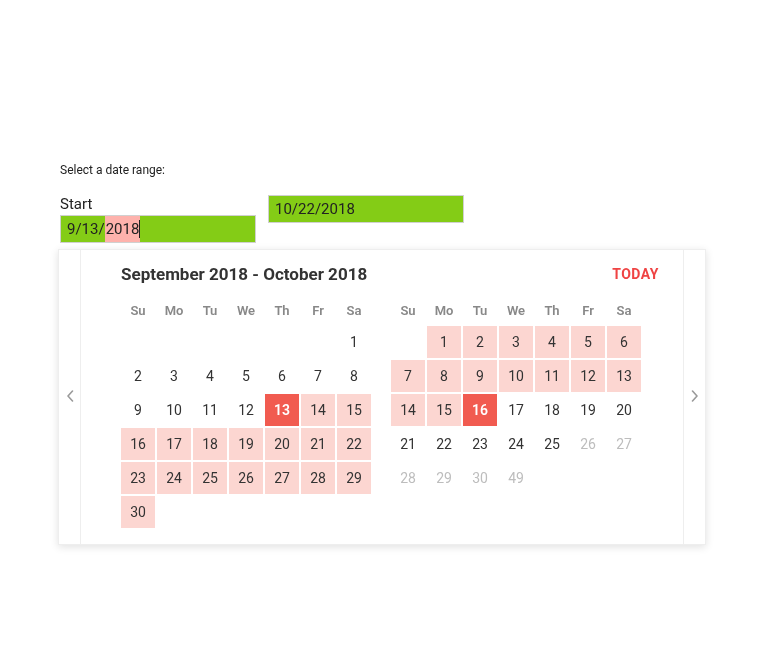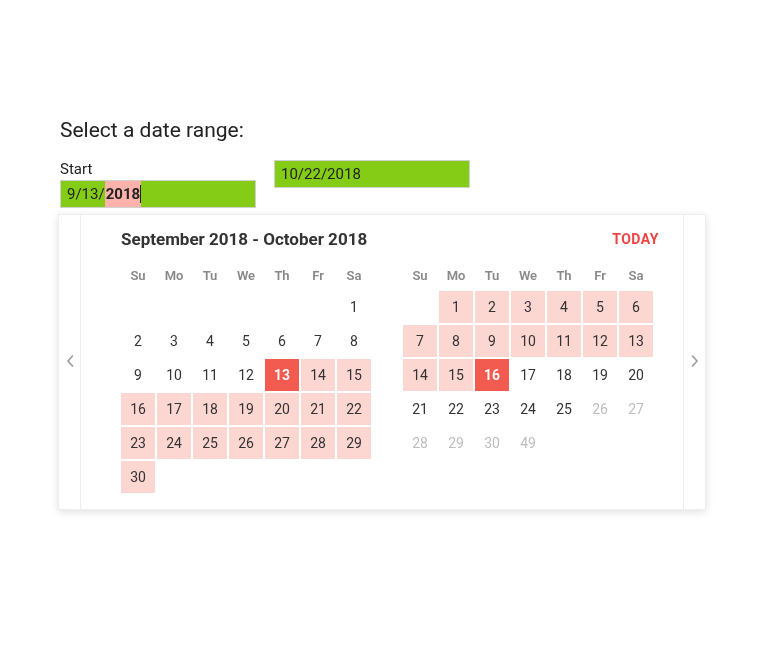--- a/index.html
+++ b/index.html
@@ -8,26 +8,27 @@
     width: 770px;
     height: 653px;
     font-family: -apple-system, BlinkMacSystemFont, "Segoe UI", Roboto, Helvetica, Arial, sans-serif;
     background: #fff;
     color: #222;
   }
   .page {
     padding: 118px 60px 0 60px;
   }
   .prompt {
-    font-size: 21px;
+    font-size: 12px;
     margin-bottom: 18px;
+    margin-top: 45px;
   }
   .fields {
     display: flex;
-    gap: 18px;
+    gap: 12px;
     margin-bottom: 6px;
   }
   .field { width: 196px; }
   .field-label {
     font-size: 15px;
     margin-bottom: 2px;
   }
   .input-wrap {
     position: relative;
     border: 1px solid #d0d0d0;
@@ -37,21 +38,20 @@
     align-items: center;
     font-size: 15px;
     background: #84cc16;
     cursor: text;
   }
   .input-wrap .prefix { white-space: pre; }
   .input-wrap .sel {
     background: #feb2ac;
     color: #222;
     padding: 4px 1px;
-    font-weight: bold;
   }
   .caret {
     display: inline-block;
     width: 1px; height: 18px;
     background: #222;
     margin-left: -1px;
   }
 
   .popover {
     position: relative;
@@ -100,21 +100,21 @@
   .today-btn {
     color: #ef4444;
     font-weight: 700;
     font-size: 14px;
     letter-spacing: 0.5px;
     cursor: pointer;
   }
 
   .months {
     display: flex;
-    gap: 36px;
+    gap: 24px;
     text-align: center;
   }
 
   .month {
     width: 246px;
   }
   .grid {
     display: grid;
     grid-template-columns: repeat(7, 34px);
     gap: 2px 2px;

